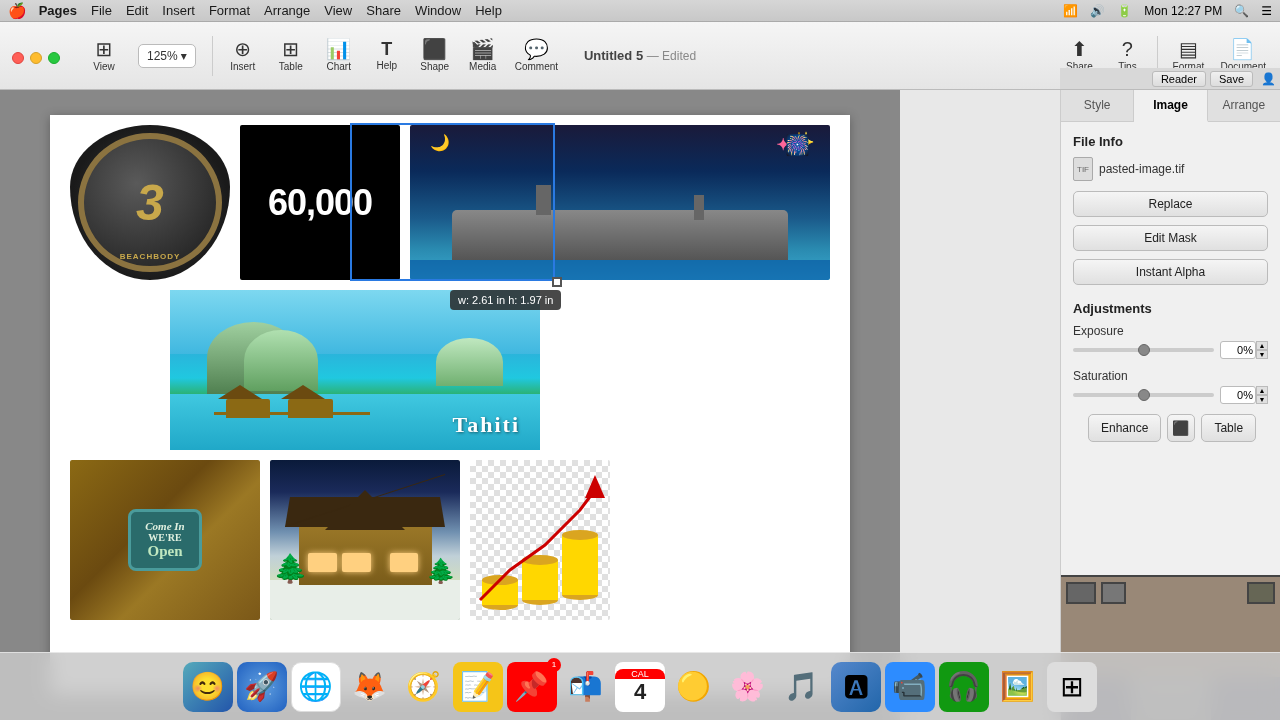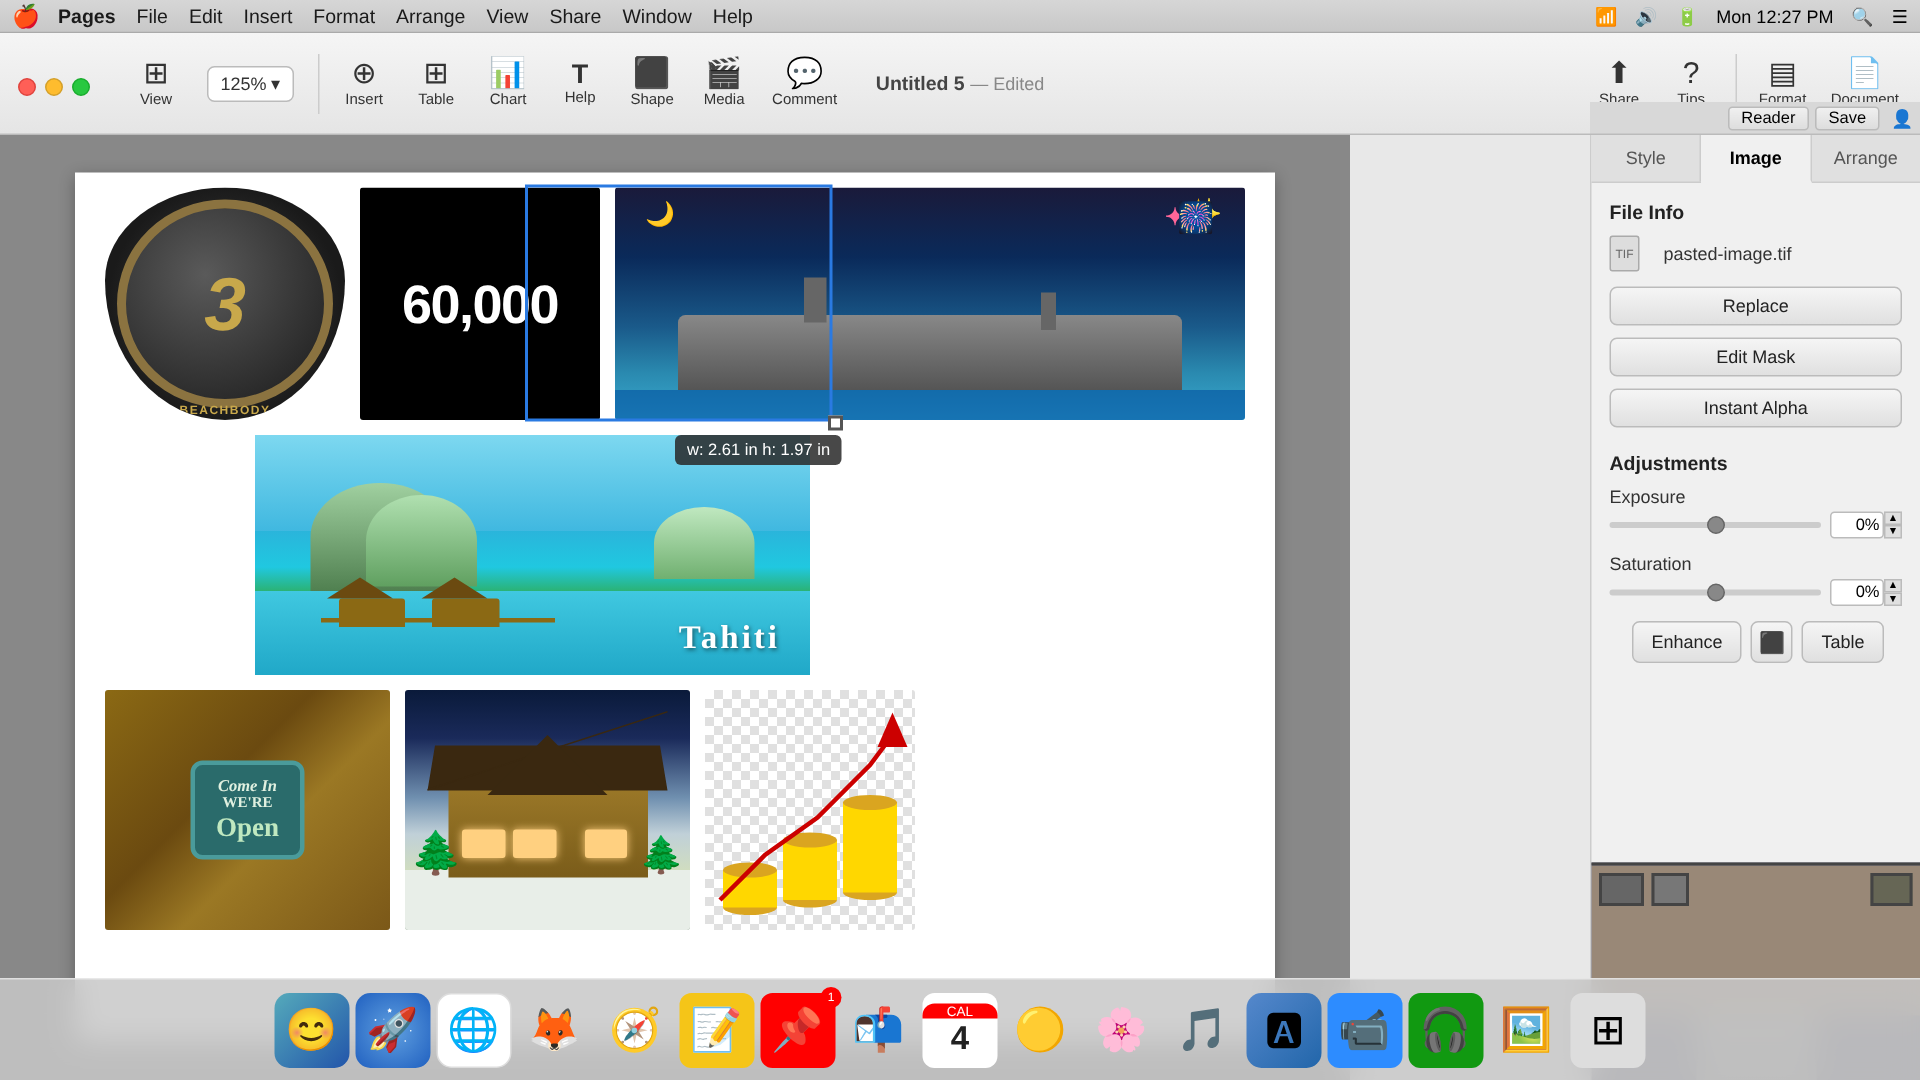--- a/index.html
+++ b/index.html
@@ -149,21 +149,21 @@
     }
     .sidebar-section-title {
       font-size: 13px;
       font-weight: 600;
       color: #222;
       margin-bottom: 8px;
     }
     .file-info-row {
       display: flex;
       align-items: center;
-      gap: 16px;
+      gap: 6px;
       margin-bottom: 10px;
       font-size: 12px;
       color: #333;
     }
     .file-icon {
       width: 20px;
       height: 24px;
       background: #ddd;
       border: 1px solid #aaa;
       border-radius: 2px;
@@ -423,21 +423,21 @@
       background: #2a6b6b;
       border: 3px solid #4a9b9b;
       border-radius: 8px;
       padding: 8px 14px;
       text-align: center;
       color: #e0f0e0;
       font-family: serif;
     }
     .open-sign .come-in { font-size: 11px; font-style: italic; }
     .open-sign .were { font-size: 10px; }
-    .open-sign .open-word { font-size: 18px; font-weight: 900; color: #c0e8c0; }
+    .open-sign .open-word { font-size: 15px; font-weight: 900; color: #c0e8c0; }
 
     
     .img-money {
       background: repeating-linear-gradient(45deg, transparent, transparent 5px, rgba(200,200,200,0.1) 5px, rgba(200,200,200,0.1) 10px);
       background-color: white;
       position: relative;
     }
 
     
     .resize-tooltip {
@@ -674,21 +674,21 @@
 <div class="main-area">
   <div class="page-canvas">
 
     <div class="img-grid-top">
 
       <div class="img-cell img-cell-1">
         <div class="sim-img img-beachbody">
           <div style="position:absolute;width:90%;height:90%;border-radius:50%;border:6px solid #8B7340;background:radial-gradient(circle at 40% 35%, #5a5a5a, #1a1a1a);display:flex;align-items:center;justify-content:center;">
             <span style="font-size:50px;color:#c8a84b;font-style:italic;font-weight:900;">3</span>
           </div>
-          <div style="position:absolute;bottom:2px;left:50%;transform:translateX(-50%);font-size:8px;color:#c8a84b;white-space:nowrap;letter-spacing:1px;">BEACHBODY</div>
+          <div style="position:absolute;bottom:19px;left:50%;transform:translateX(-50%);font-size:8px;color:#c8a84b;white-space:nowrap;letter-spacing:1px;">BEACHBODY</div>
         </div>
       </div>
 
       <div class="img-cell img-cell-2">
         <div class="sim-img img-60k">
           <span style="color:white;font-size:36px;font-weight:900;">60,000</span>
         </div>
       </div>
 
       <div class="img-cell img-cell-3">

